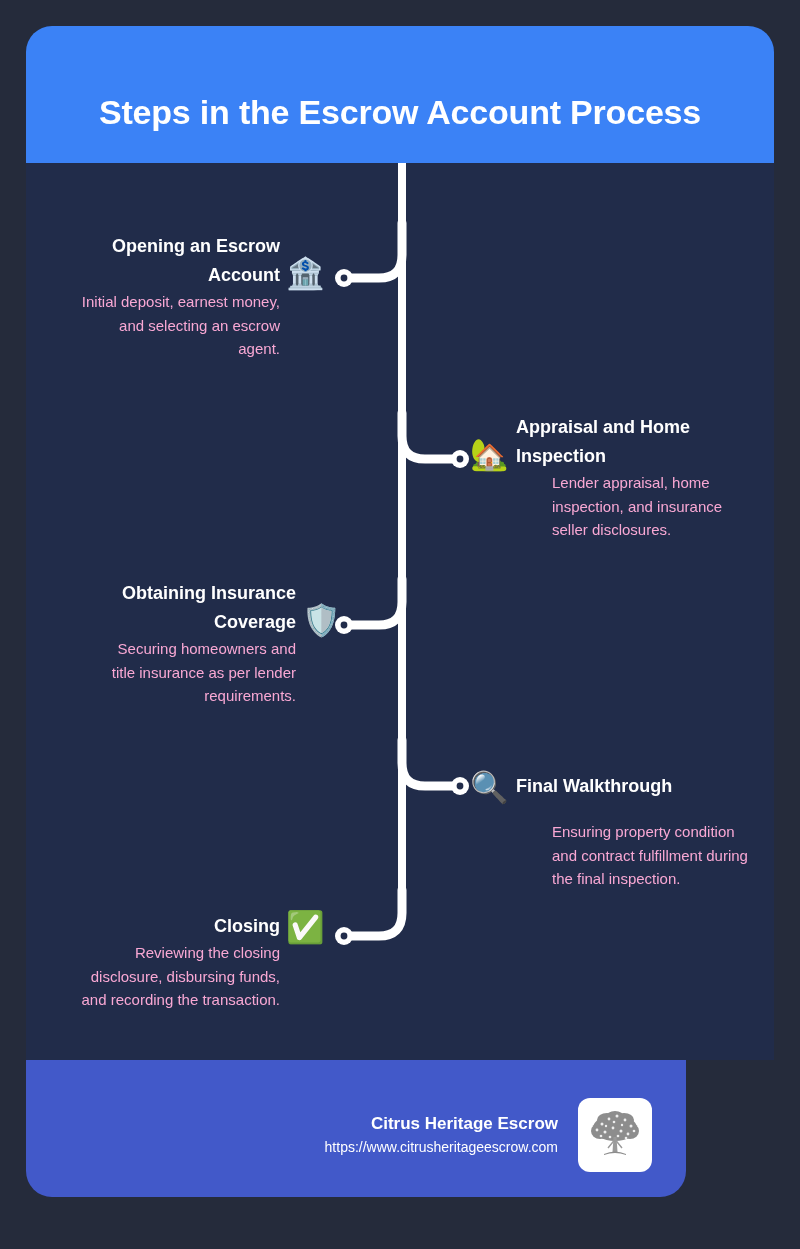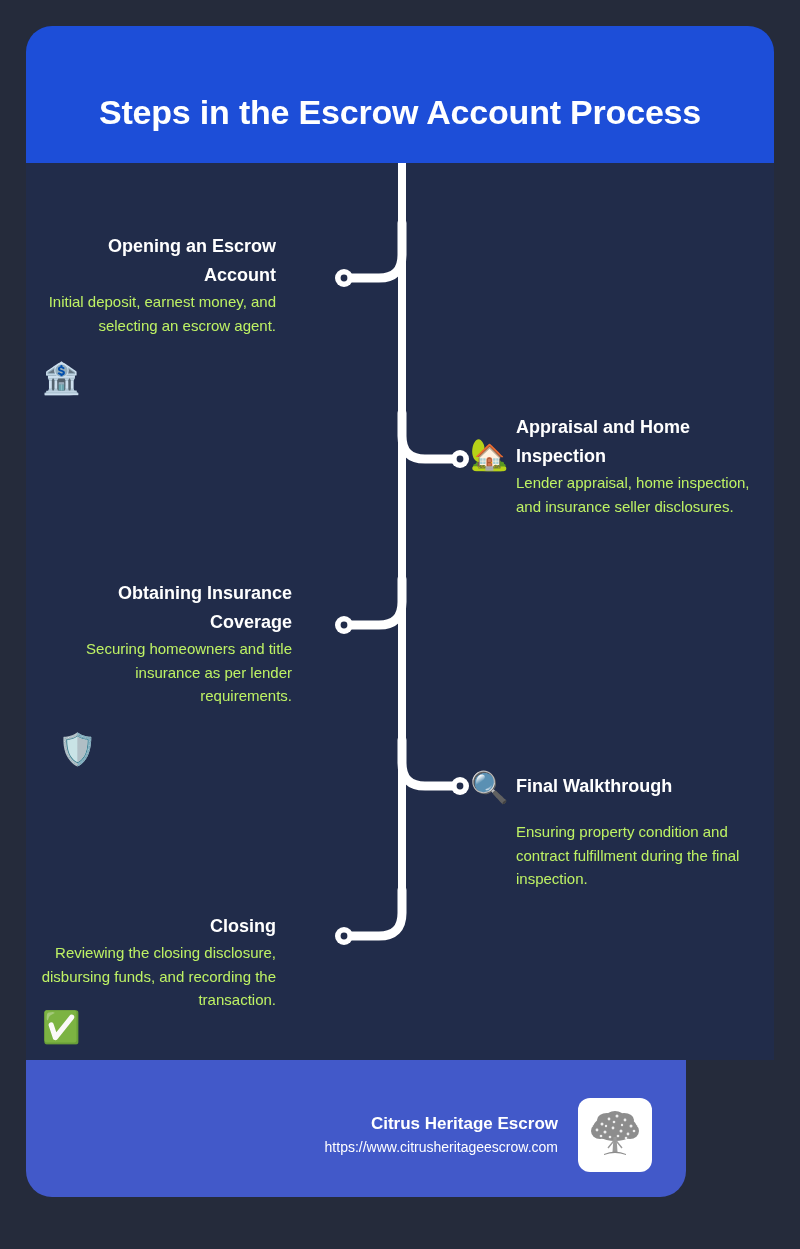--- a/index.html
+++ b/index.html
@@ -21,21 +21,21 @@
     height: 1249px;
   }
 
   
   .header-card {
     position: absolute;
     left: 26px;
     top: 26px;
     width: 748px;
     height: 137px;
-    background: #1d4ed8;
+    background: #3b82f6;
     border-radius: 26px 26px 0 0;
     box-sizing: border-box;
   }
   .header-title {
     position: absolute;
     left: 0;
     right: 0;
     top: 66px;
     text-align: center;
     color: #ffffff;
@@ -113,45 +113,46 @@
     pointer-events: none;
   }
 
   
   .step {
     position: absolute;
     display: flex;
     align-items: flex-start;
   }
   .step-left {
-    flex-direction: column;
+    flex-direction: row;
     justify-content: flex-end;
   }
   .step-right {
     flex-direction: row;
     justify-content: flex-start;
   }
   .step-text {
     display: flex;
     flex-direction: column;
   }
   .step-left .step-text { text-align: right; align-items: flex-end; }
   .step-right .step-text { text-align: left; align-items: flex-start; }
 
   .step-title {
     color: #ffffff;
     font-size: 18px;
     font-weight: bold;
     line-height: 29px;
   }
   .step-desc {
-    color: #bef264;
+    color: #f9a8d4;
     font-size: 15px;
     line-height: 23.5px;
     font-weight: normal;
+    margin-left: 36px;
   }
   .step-icon {
     font-size: 31px;
     line-height: 38px;
     width: 40px;
     height: 40px;
     display: flex;
     align-items: center;
     justify-content: center;
     flex: none;

